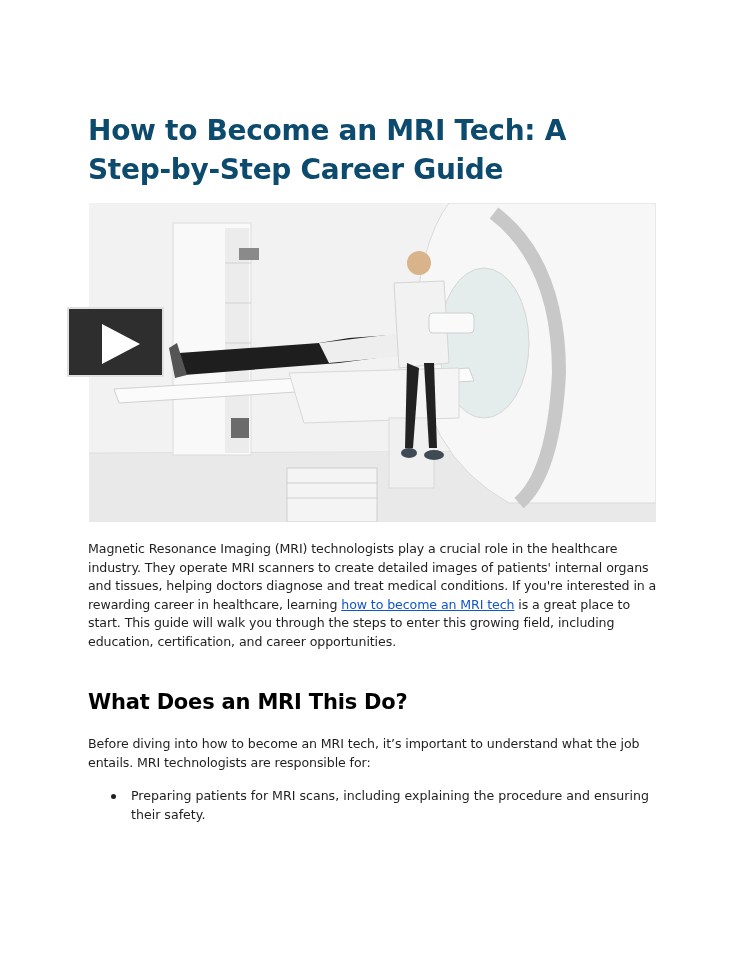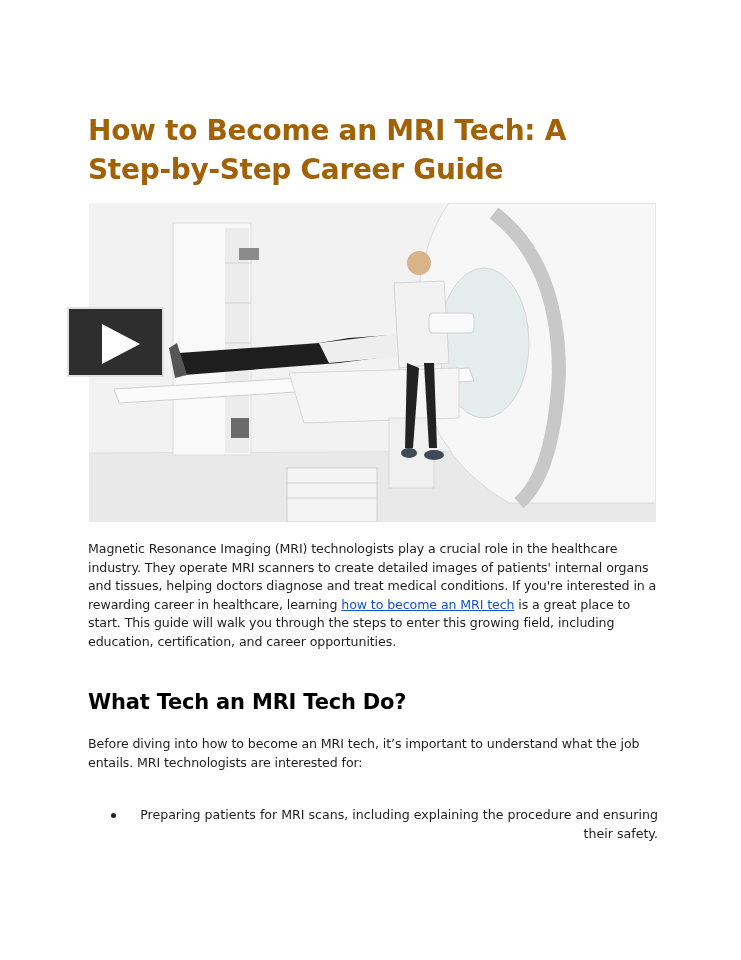--- a/index.html
+++ b/index.html
@@ -5,21 +5,21 @@
     html, body { margin: 0; padding: 0; background: #ffffff; }
     body {
       width: 741px; height: 960px; position: relative; overflow: hidden;
       font-family: "DejaVu Sans", "Liberation Sans", sans-serif;
       color: #1a1a1a;
     }
     .page { position: absolute; left: 0; top: 0; width: 741px; height: 960px; }
     .title {
       position: absolute; left: 88px; top: 111px; width: 560px;
       font-family: "DejaVu Sans", sans-serif; font-weight: bold;
-      font-size: 28px; line-height: 39px; color: #a16207; margin: 0;
+      font-size: 28px; line-height: 39px; color: #0c4a6e; margin: 0;
       letter-spacing: -0.3px;
     }
     .hero {
       position: absolute; left: 89px; top: 203px; width: 567px; height: 319px;
       background: linear-gradient(180deg, #f3f3f3 0%, #ededed 60%, #e7e7e7 100%);
       overflow: hidden;
     }
     .hero svg { position: absolute; left: 0; top: 0; }
     .play-btn {
       position: absolute; left: 67px; top: 307px; width: 97px; height: 70px;
@@ -36,22 +36,22 @@
       letter-spacing: -0.1px;
     }
     .para a { color: #1155cc; font-weight: normal; text-decoration: underline; }
     .p1 { top: 540px; }
     .h2 {
       position: absolute; left: 88px; top: 690px; margin: 0;
       font-size: 21px; font-weight: bold; color: #000; letter-spacing: -0.2px;
     }
     .p2 { top: 735px; }
     .bullets {
-      position: absolute; left: 88px; top: 806px; width: 570px; margin: 0; padding: 0;
-      list-style: none; font-size: 12.6px; line-height: 18.5px; color: #1f1f1f; text-align: right;
+      position: absolute; left: 88px; top: 787px; width: 570px; margin: 0; padding: 0;
+      list-style: none; font-size: 12.6px; line-height: 18.5px; color: #1f1f1f;
     }
     .bullets li { position: relative; padding-left: 43px; }
     .bullets .dot {
       position: absolute; left: 23px; top: 7px; width: 5px; height: 5px;
       background: #1f1f1f; border-radius: 50%;
     }
   </style>
 </head>
 <body>
 
@@ -102,23 +102,23 @@
       <line x1="198" y1="295" x2="288" y2="295" stroke="#cfcfcf"></line>
     </svg>
   </div>
 
   <div class="play-btn">
     <span></span>
   </div>
 
   <p class="para p1"><span>Magnetic Resonance Imaging (MRI) technologists play a crucial role in the healthcare industry. They operate MRI scanners to create detailed images of patients' internal organs and tissues, helping doctors diagnose and treat medical conditions. If you're interested in a rewarding career in healthcare, learning </span><a>how to become an MRI tech</a><span> is a great place to start. This guide will walk you through the steps to enter this growing field, including education, certification, and career opportunities.</span></p>
 
-  <h2 class="h2">What Tech an MRI Tech Do?</h2>
+  <h2 class="h2">What Does an MRI This Do?</h2>
 
-  <p class="para p2">Before diving into how to become an MRI tech, it’s important to understand what the job entails. MRI technologists are interested for:</p>
+  <p class="para p2">Before diving into how to become an MRI tech, it’s important to understand what the job entails. MRI technologists are responsible for:</p>
 
   <ul class="bullets">
     <li>
       <span class="dot"></span>
       <span>Preparing patients for MRI scans, including explaining the procedure and ensuring their safety.</span>
     </li>
   </ul>
 
 </div>
 

